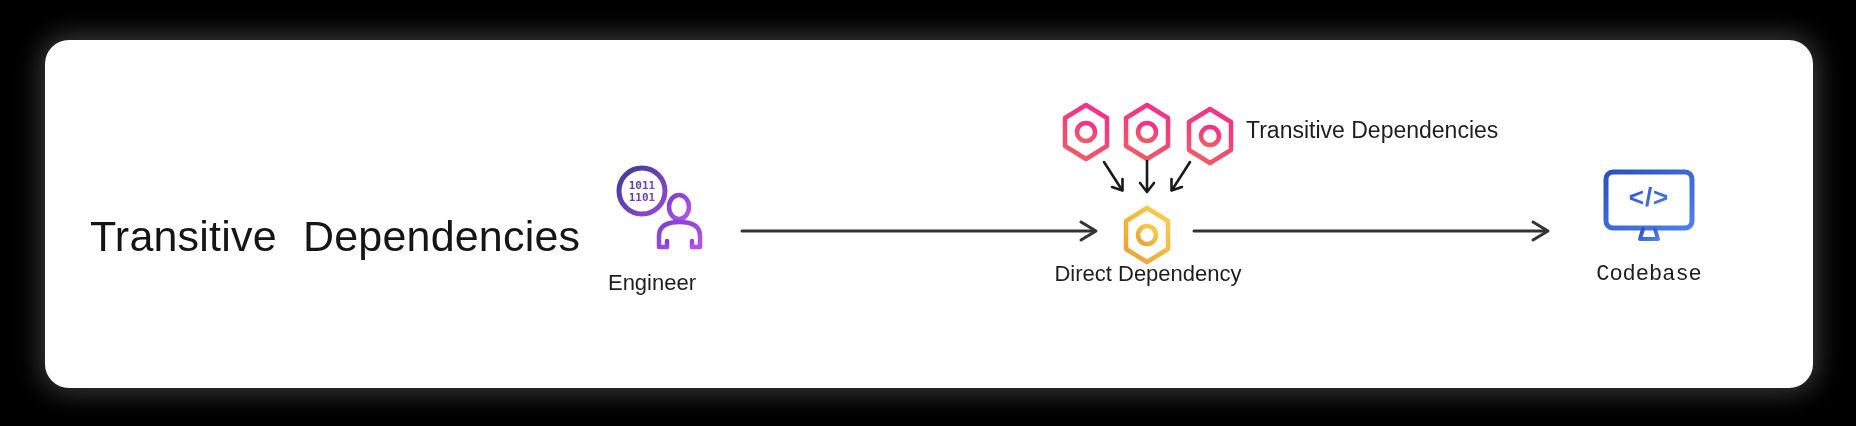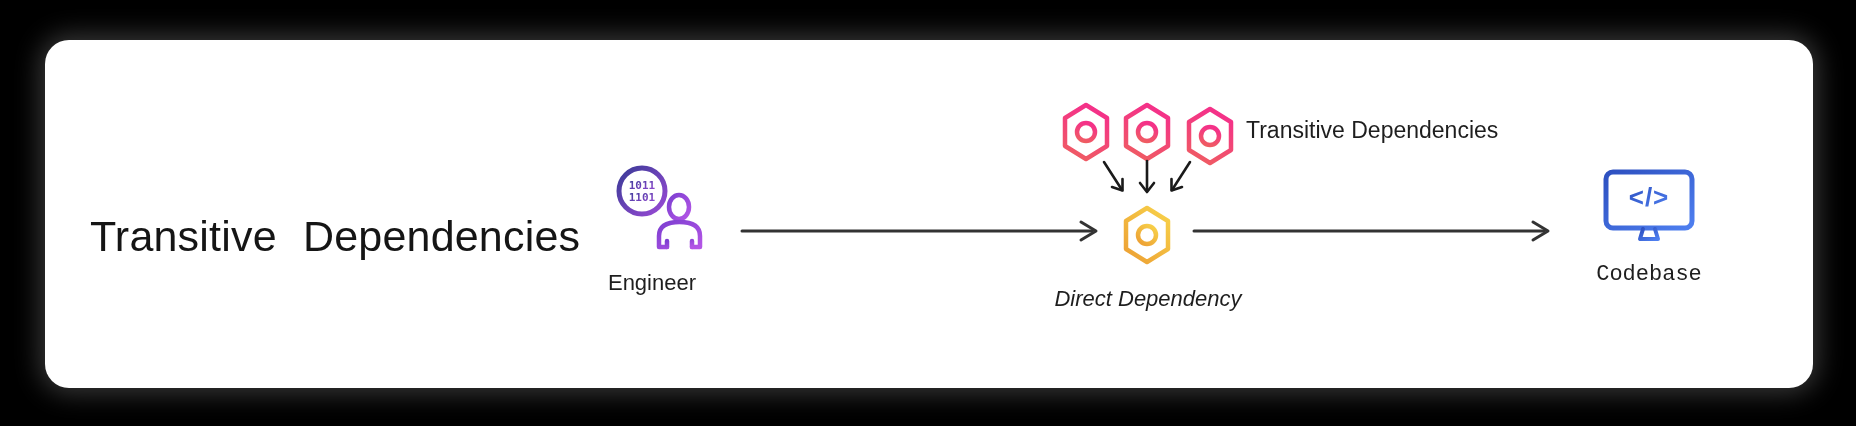--- a/index.html
+++ b/index.html
@@ -140,21 +140,21 @@
         <stop offset="0" stop-color="#f7ce48"></stop>
         <stop offset="1" stop-color="#ec9e33"></stop>
       </linearGradient>
     </defs>
     <g fill="none" stroke="url(#gDH)" stroke-width="4.5" stroke-linejoin="round">
       <polygon points="25,2 46,15 46,43 25,56 4,43 4,15"></polygon>
       <circle cx="25" cy="29" r="9"></circle>
     </g>
   </svg>
 
-  <div class="abs node-label" style="left:973px; top:248px; width:260px;font-style:italic;">Direct Dependency</div>
+  <div class="abs node-label" style="left:973px; top:223px; width:260px;">Direct Dependency</div>
 
   <svg class="abs" style="left:1145px; top:179px;" width="368" height="24">
     <g fill="none" stroke-width="3" stroke-linecap="round" stroke-linejoin="round" stroke="#333333">
       <line x1="4" y1="12" x2="354" y2="12"></line>
       <polyline points="343,3 358,12 343,21"></polyline>
     </g>
   </svg>
 
   <svg class="abs" style="left:1557px; top:129px;" width="94" height="80">
     <defs>

